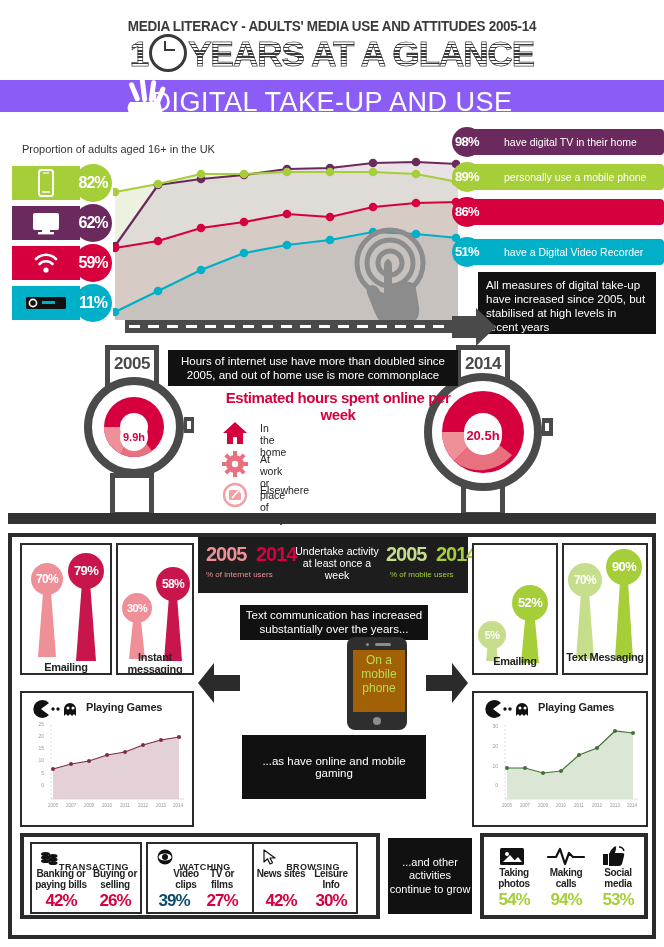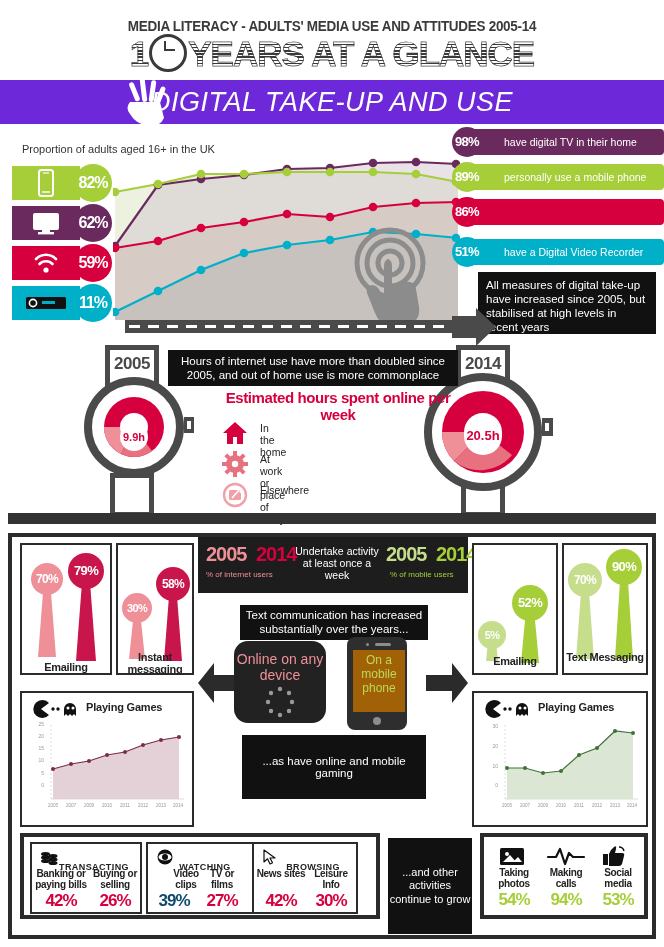--- a/index.html
+++ b/index.html
@@ -14,21 +14,21 @@
   #hdr-main .striped{
      background-image:repeating-linear-gradient(to bottom,#3a3a3a 0 1.6px,#ffffff 1.6px 3.2px);
      -webkit-background-clip:text;background-clip:text;color:transparent;
      -webkit-text-stroke:0.7px #3a3a3a;}
   .clockglyph{display:inline-block;width:32px;height:32px;border:3px solid #3a3a3a;border-radius:50%;
               position:relative;vertical-align:-6px;margin:0 1px;}
   .clockglyph i{position:absolute;background:#3a3a3a;display:block;}
   .clockglyph i.h{width:2.5px;height:9px;left:11.5px;top:4px;}
   .clockglyph i.m{width:11px;height:2.5px;left:12px;top:11.5px;}
 
-  #blackbar{top:80px;left:0;width:664px;height:44px;background:#6d28d9;font-style:italic;}
+  #blackbar{top:80px;left:0;width:664px;height:32px;background:#8b5cf6;}
   #blackbar .t{position:absolute;left:0;top:0;width:664px;height:44px;line-height:44px;text-align:center;
      color:#fff;font-size:27px;letter-spacing:0.5px;}
   .hand{position:absolute;left:118px;top:76px;width:60px;height:52px;}
 
   
   #plot{left:113px;top:152px;width:347px;height:172px;}
   .leg-row{position:absolute;left:12px;width:100px;height:34px;}
   .leg-box{position:absolute;left:0;top:0;width:68px;height:34px;}
   .leg-bub{position:absolute;left:62px;top:-2px;width:38px;height:38px;border-radius:50%;
            color:#fff;font-size:16px;font-weight:bold;text-align:center;line-height:38px;letter-spacing:-1px;}
@@ -92,21 +92,21 @@
   .arrow{position:absolute;width:0;height:0;}
   .gtitle{position:absolute;font-size:11px;font-weight:bold;color:#222;letter-spacing:-0.2px;}
   .ytick{position:absolute;font-size:5px;color:#999;text-align:right;width:12px;}
   .xtick{position:absolute;font-size:4.6px;color:#999;text-align:center;width:18px;}
 
   .actcard{position:absolute;border:2px solid #2b2b2b;box-sizing:border-box;background:#fff;}
   .acthead{position:absolute;top:18px;width:100%;text-align:center;font-size:9px;font-weight:bold;
            color:#222;letter-spacing:0.4px;}
   .actsub{position:absolute;font-size:10px;font-weight:bold;color:#222;text-align:center;line-height:11px;letter-spacing:-0.3px;}
   .actpct{position:absolute;font-size:17px;font-weight:bold;text-align:center;letter-spacing:-1px;}
-  #grow{position:absolute;left:376px;top:301px;width:84px;height:96px;background:#111;color:#fff;
+  #grow{position:absolute;left:376px;top:301px;width:84px;height:76px;background:#111;color:#fff;
         font-size:11px;line-height:13.5px;text-align:center;display:flex;align-items:center;justify-content:center;}
 </style>
 </head>
 <body>
 
 <div class="abs" id="hdr-sub">MEDIA LITERACY - ADULTS' MEDIA USE AND ATTITUDES 2005-14</div>
 <div class="abs" id="hdr-main">
   <span class="striped">1</span><span class="clockglyph"><i class="h"></i><i class="m"></i></span><span class="striped">YEARS AT A GLANCE</span>
 </div>
 
@@ -406,33 +406,20 @@
 
   <div id="textbox">Text communication has increased substantially over the years...</div>
 
   <svg class="arrow" style="left:186px;top:124px;width:42px;height:44px;" viewBox="0 0 42 44">
     <path d="M42 14 L16 14 L16 2 L0 22 L16 42 L16 30 L42 30 Z" fill="#2b2b2b"></path>
   </svg>
   <svg class="arrow" style="left:414px;top:124px;width:42px;height:44px;" viewBox="0 0 42 44">
     <path d="M0 14 L26 14 L26 2 L42 22 L26 42 L26 30 L0 30 Z" fill="#2b2b2b"></path>
   </svg>
 
-  <div id="devbox">
-    <div class="t">Online on any device</div>
-    <svg class="spinner" style="position:absolute;left:26px;top:44px;width:40px;height:34px;" viewBox="0 0 40 34">
-      <circle cx="20" cy="4" r="2.2" fill="#9a9a9a"></circle>
-        <circle cx="29" cy="8" r="2.2" fill="#9a9a9a"></circle>
-      <circle cx="32" cy="17" r="2.2" fill="#9a9a9a"></circle>
-        <circle cx="29" cy="26" r="2.2" fill="#9a9a9a"></circle>
-      <circle cx="20" cy="30" r="2.2" fill="#9a9a9a"></circle>
-        <circle cx="11" cy="26" r="2.2" fill="#9a9a9a"></circle>
-      <circle cx="8" cy="17" r="2.2" fill="#9a9a9a"></circle>
-        <circle cx="11" cy="8" r="2.2" fill="#9a9a9a"></circle>
-    </svg>
-  </div>
 
   <div id="phone">
     <div class="cam"></div>
     <div class="spk"></div>
     <div class="scr">
       <div class="t">On a mobile phone</div>
     </div>
     <div class="hm"></div>
   </div>
 

